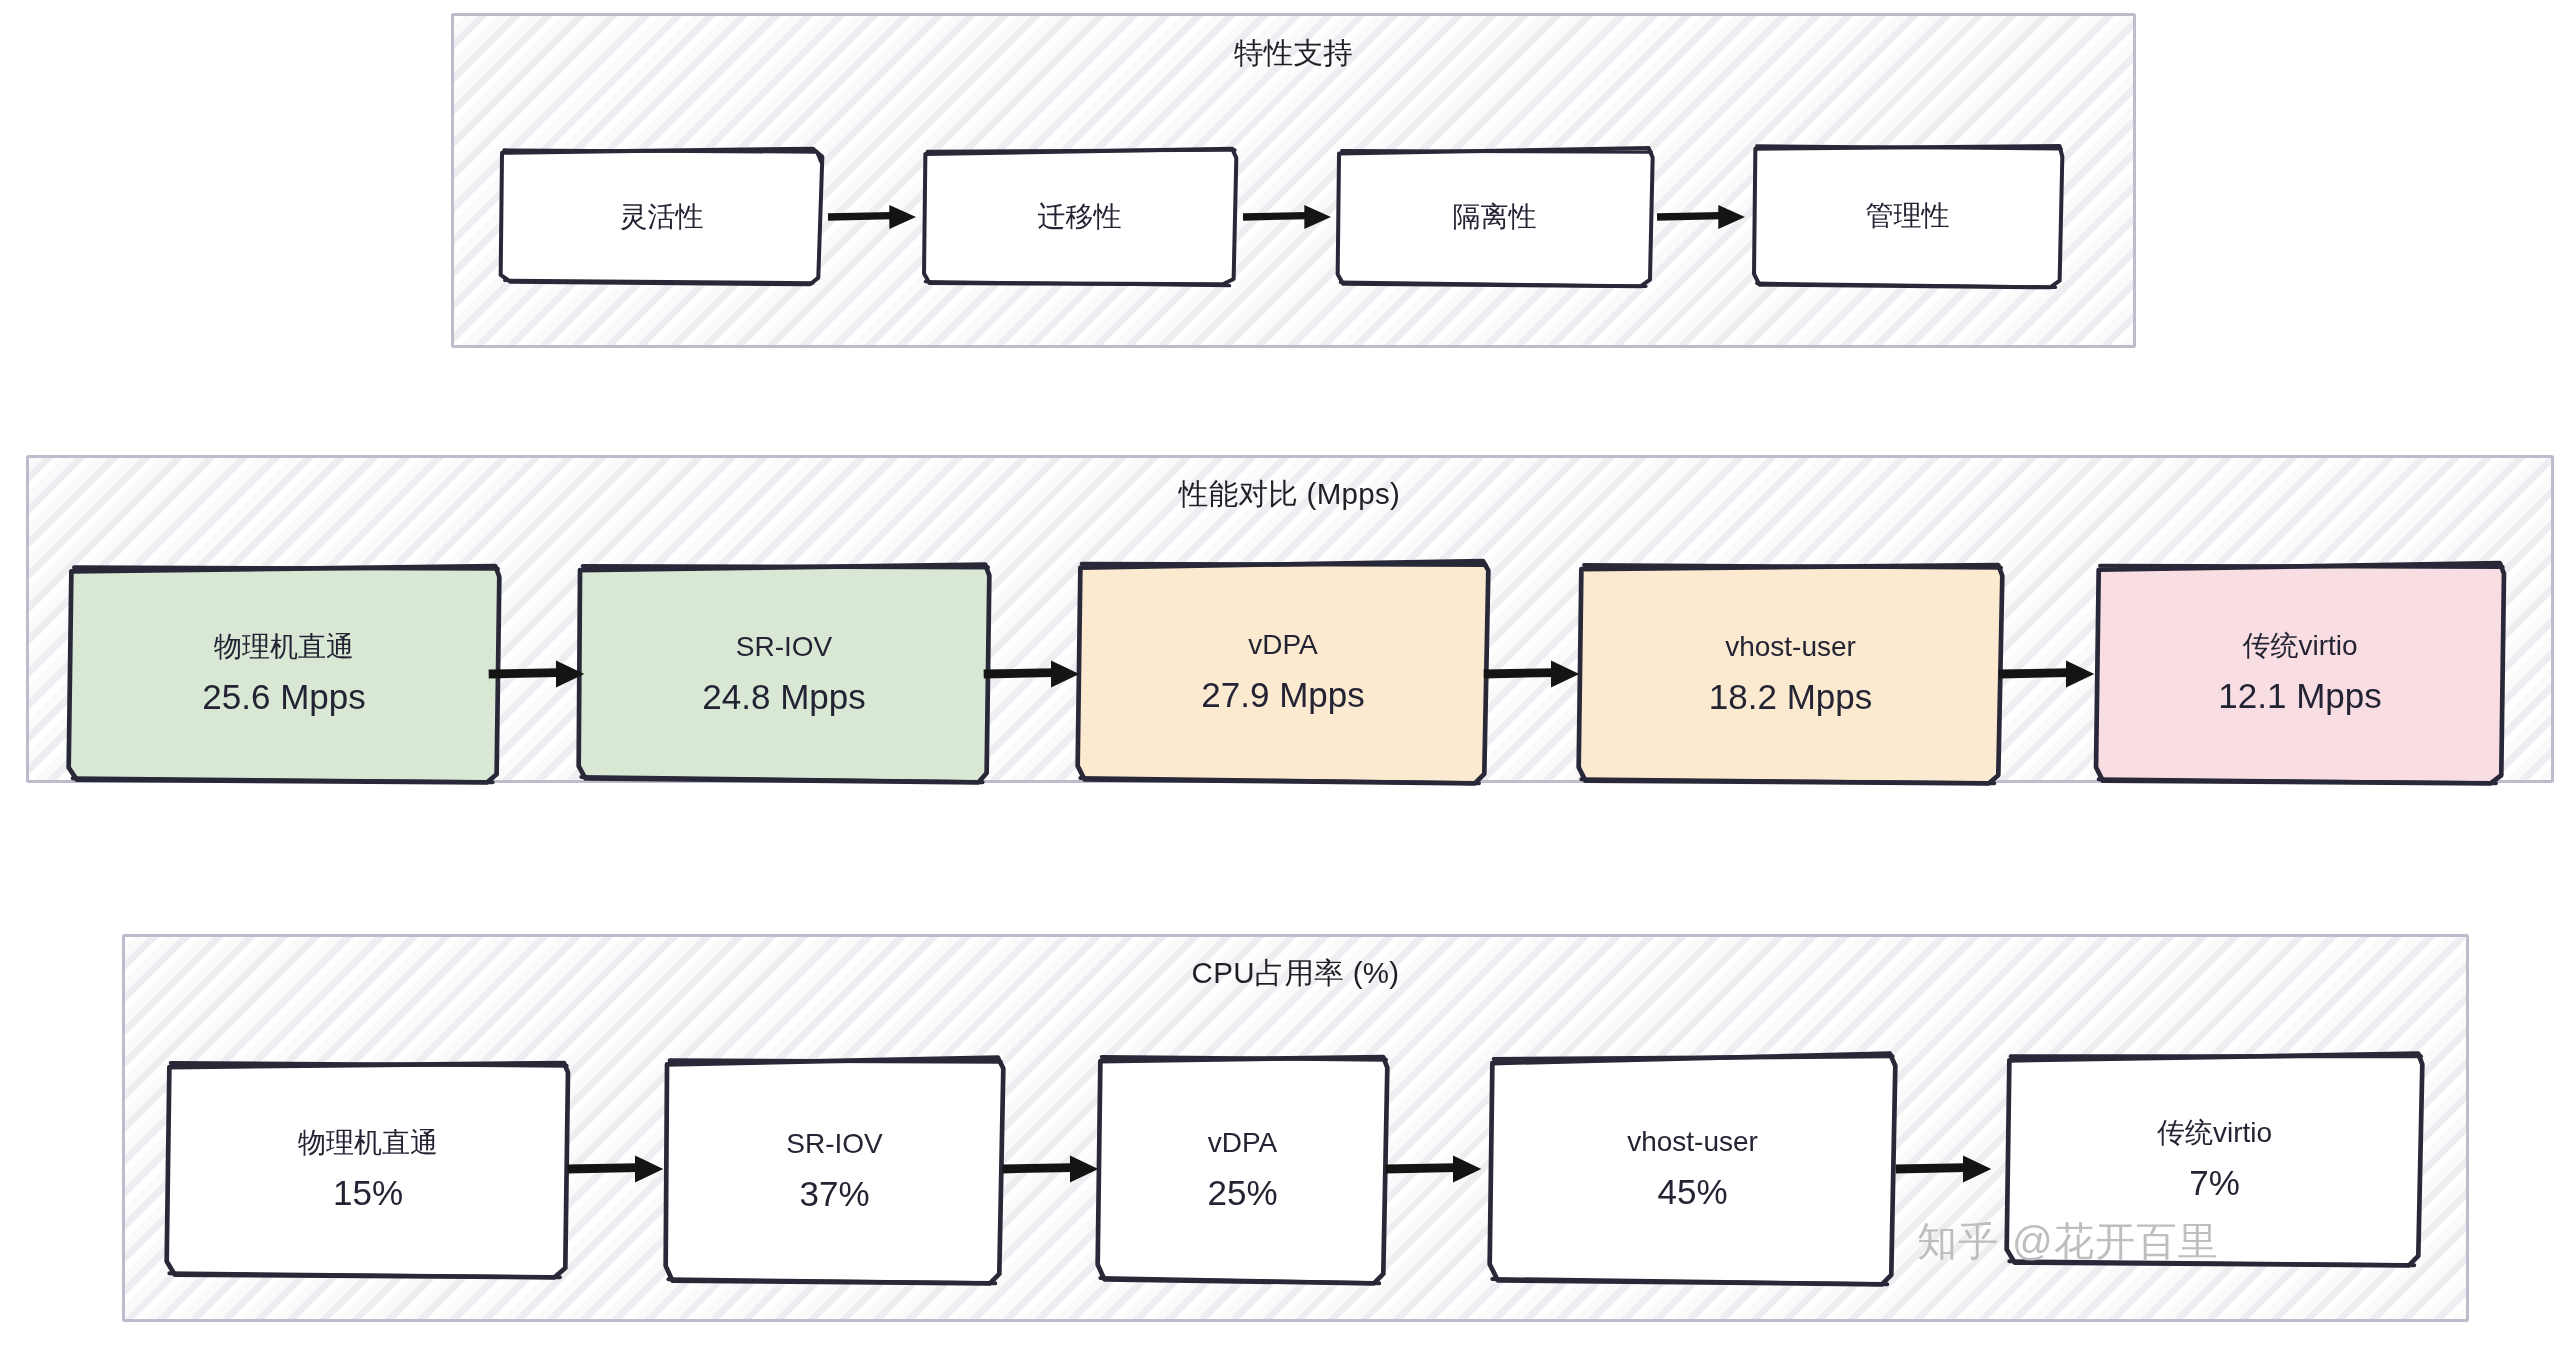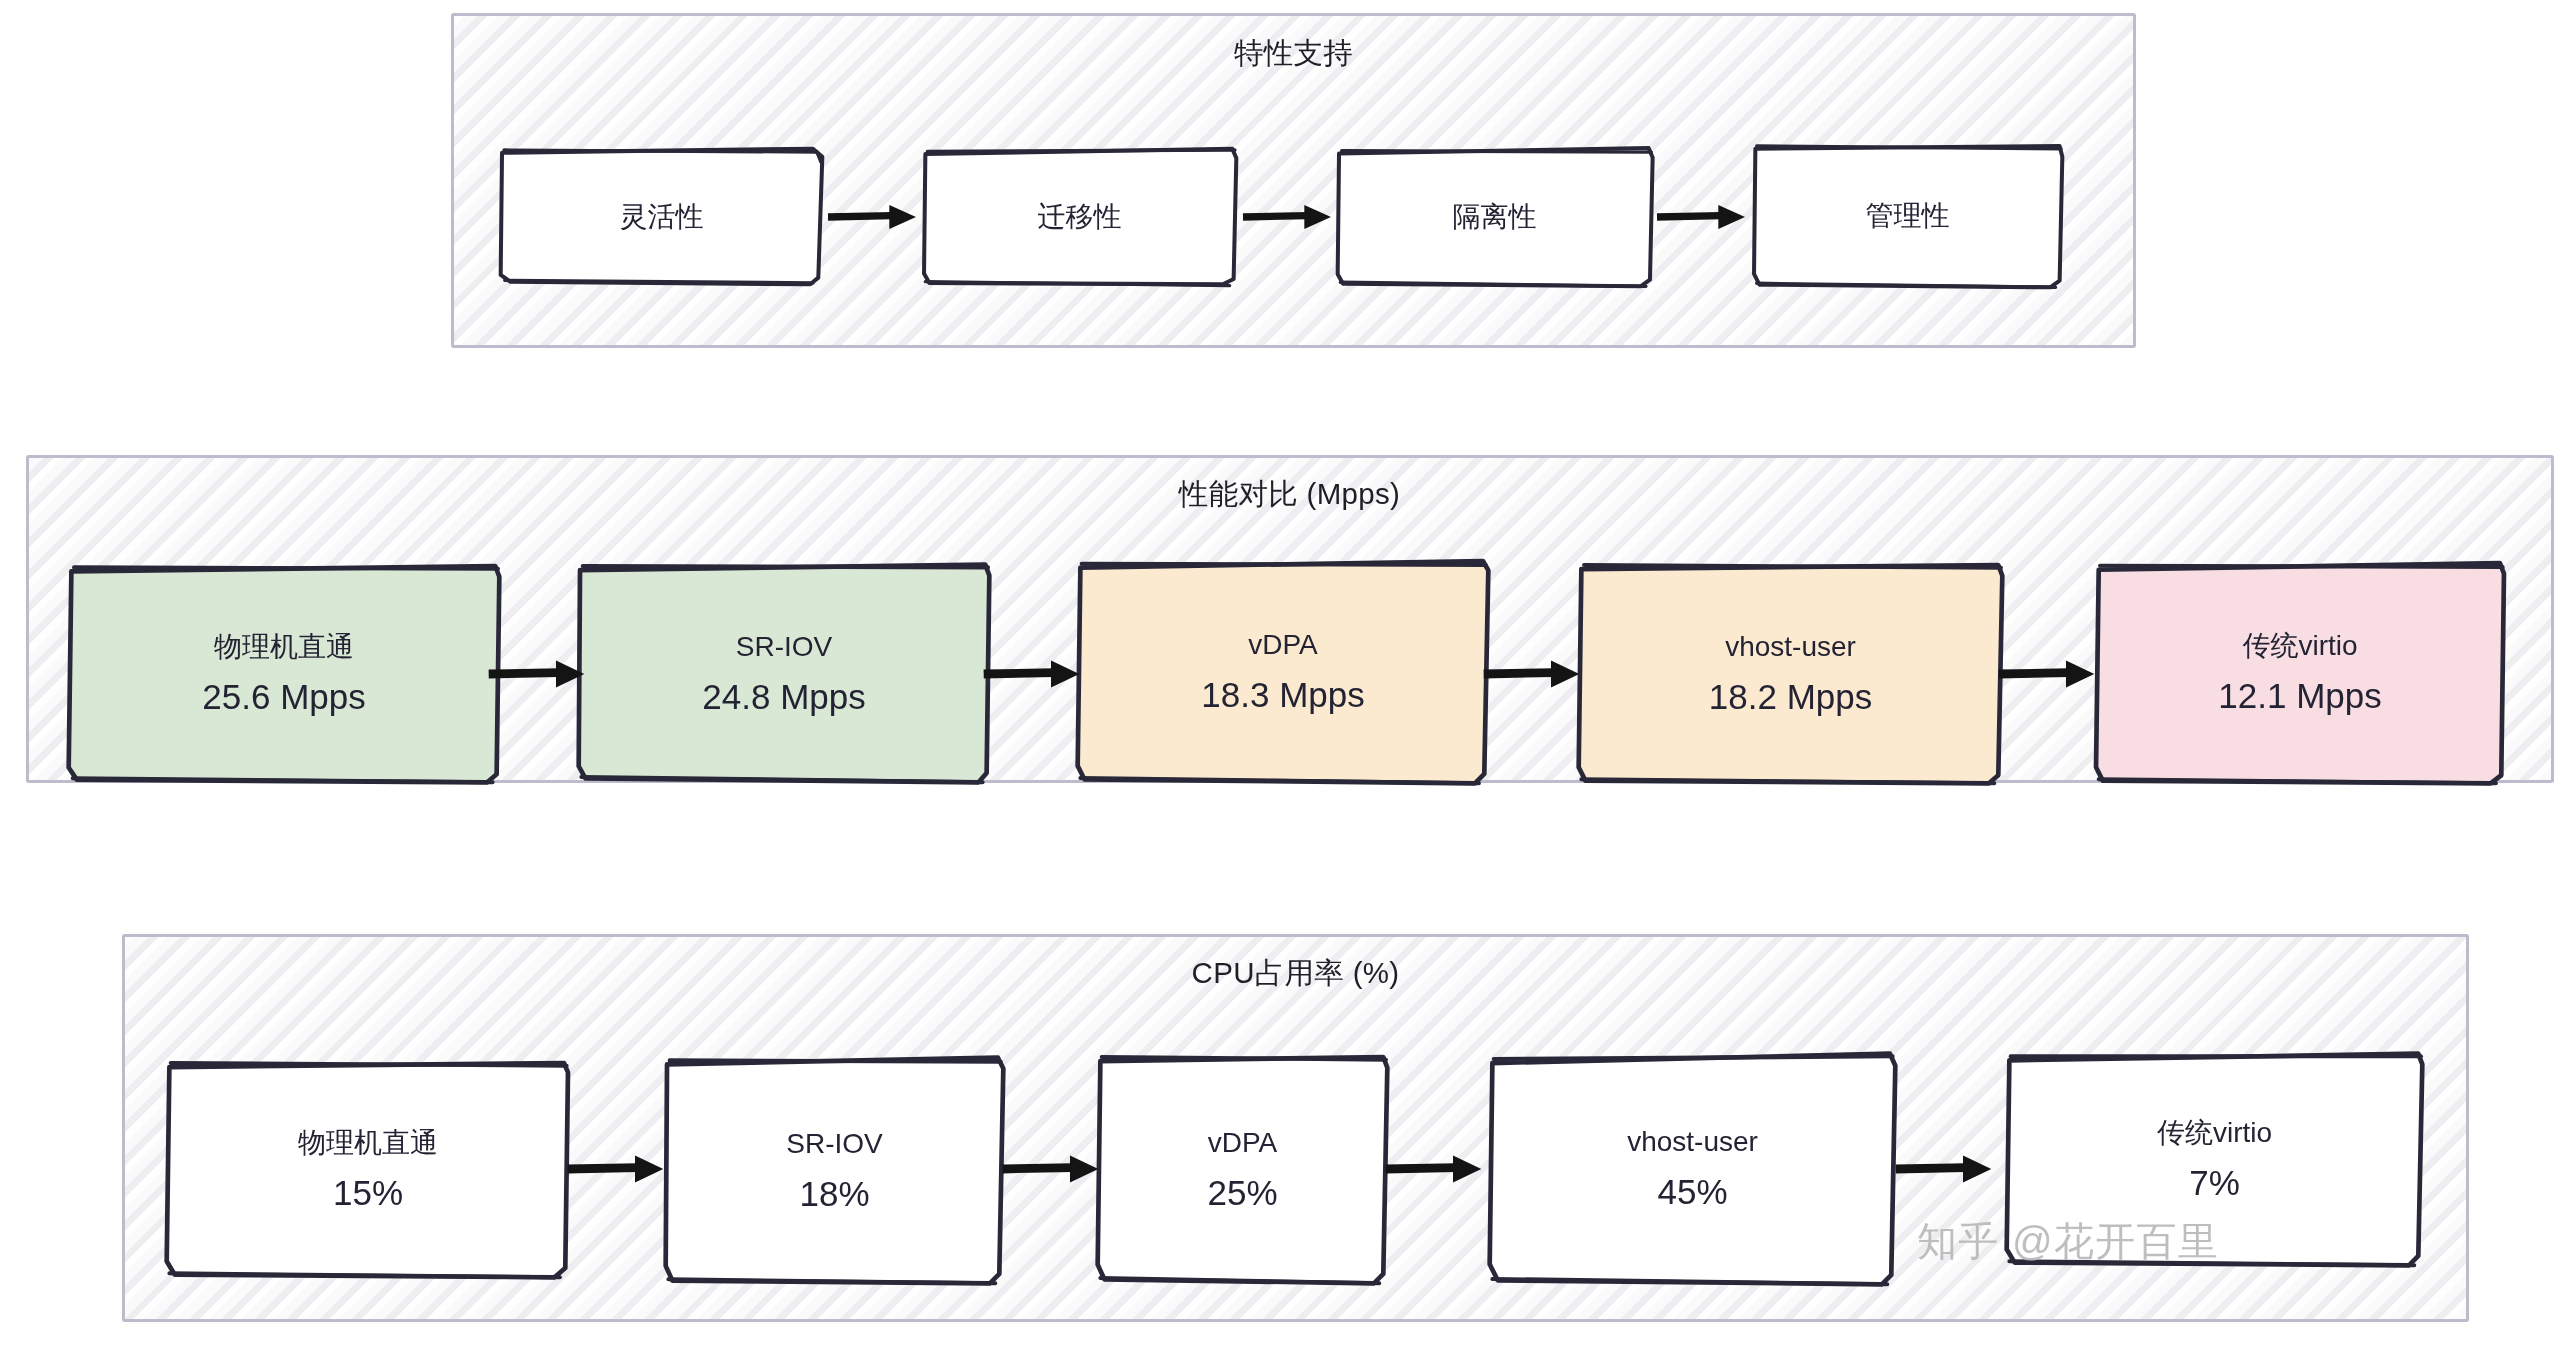--- a/index.html
+++ b/index.html
@@ -222,21 +222,21 @@
 
 <div class="node" style="left:1075px; top:557px; width:416px; height:229px;">
   <div class="node-surface">
     <svg viewBox="0 0 620 342" preserveAspectRatio="none">
       <path d="M8,16 L608,6 L616,20 L610,324 L596,338 L14,332 L4,312 Z" fill="#fbead0" stroke="#282838" stroke-width="7" stroke-linejoin="round"></path>
       <path d="M10,10 L612,12" fill="none" stroke="#282838" stroke-width="6" stroke-linecap="round"></path>
       <path d="M8,330 L602,338" fill="none" stroke="#282838" stroke-width="6" stroke-linecap="round"></path>
     </svg>
   </div>
   <div class="node-label">vDPA</div>
-  <div class="node-value">18.3 Mpps</div>
+  <div class="node-value">27.9 Mpps</div>
 </div>
 
 <div class="arrow" style="left:1481px; top:657px;">
   <svg width="101" height="34" viewBox="0 0 150 50">
     <path d="M4,25 L108,23" stroke="#141414" stroke-width="13" fill="none"></path>
     <path d="M104,5 L146,25 L104,45 Z" fill="#141414"></path>
   </svg>
 </div>
 
 <div class="node" style="left:1576px; top:561px; width:429px; height:225px;">
@@ -295,21 +295,21 @@
 
 <div class="node" style="left:663px; top:1055px; width:343px; height:231px;">
   <div class="node-surface">
     <svg viewBox="0 0 512 344" preserveAspectRatio="none">
       <path d="M6,14 L500,4 L508,20 L502,326 L488,340 L14,336 L4,314 Z" fill="#ffffff" stroke="#282838" stroke-width="7" stroke-linejoin="round"></path>
       <path d="M10,8 L504,10" fill="none" stroke="#282838" stroke-width="6" stroke-linecap="round"></path>
       <path d="M8,334 L496,340" fill="none" stroke="#282838" stroke-width="6" stroke-linecap="round"></path>
     </svg>
   </div>
   <div class="node-label">SR-IOV</div>
-  <div class="node-value">18%</div>
+  <div class="node-value">37%</div>
 </div>
 
 <div class="arrow" style="left:1000px; top:1152px;">
   <svg width="101" height="34" viewBox="0 0 150 50">
     <path d="M4,25 L108,23" stroke="#141414" stroke-width="13" fill="none"></path>
     <path d="M104,5 L146,25 L104,45 Z" fill="#141414"></path>
   </svg>
 </div>
 
 <div class="node" style="left:1095px; top:1053px; width:295px; height:233px;">

